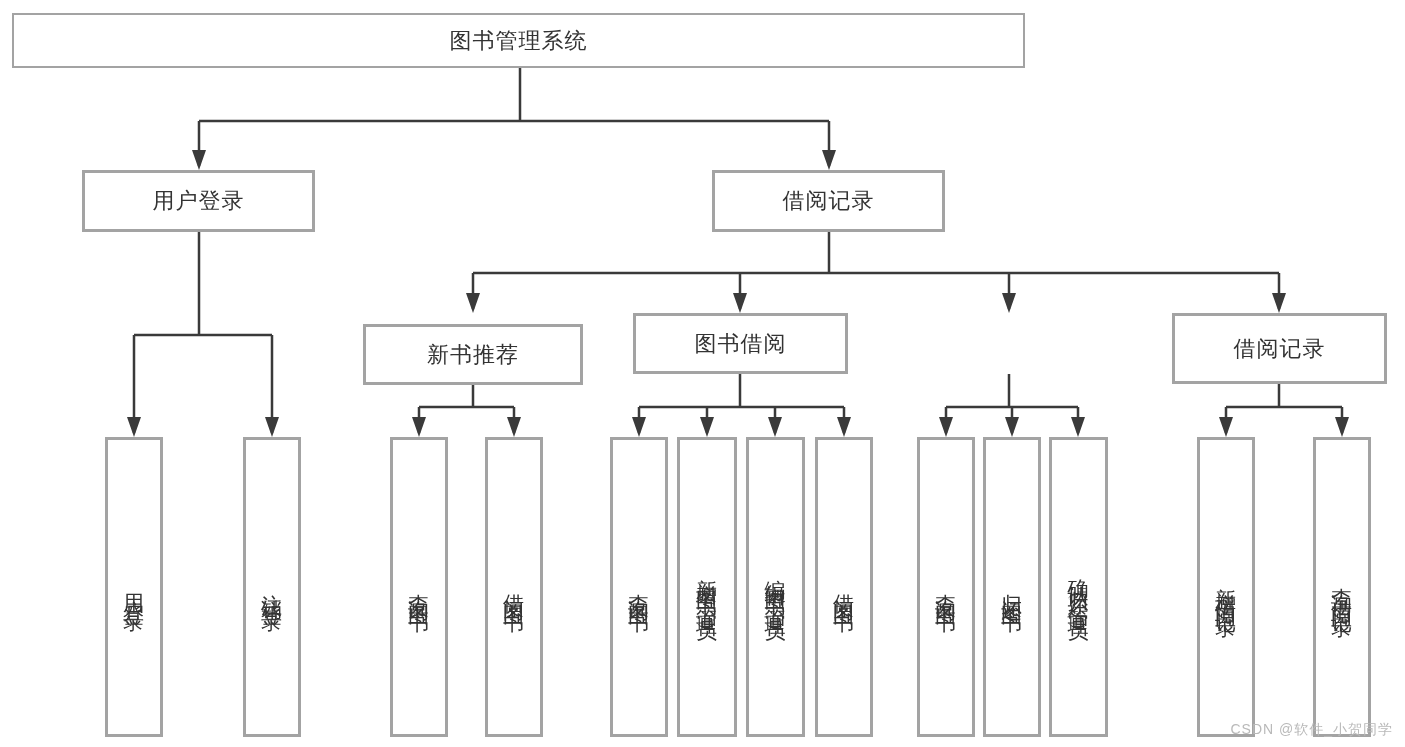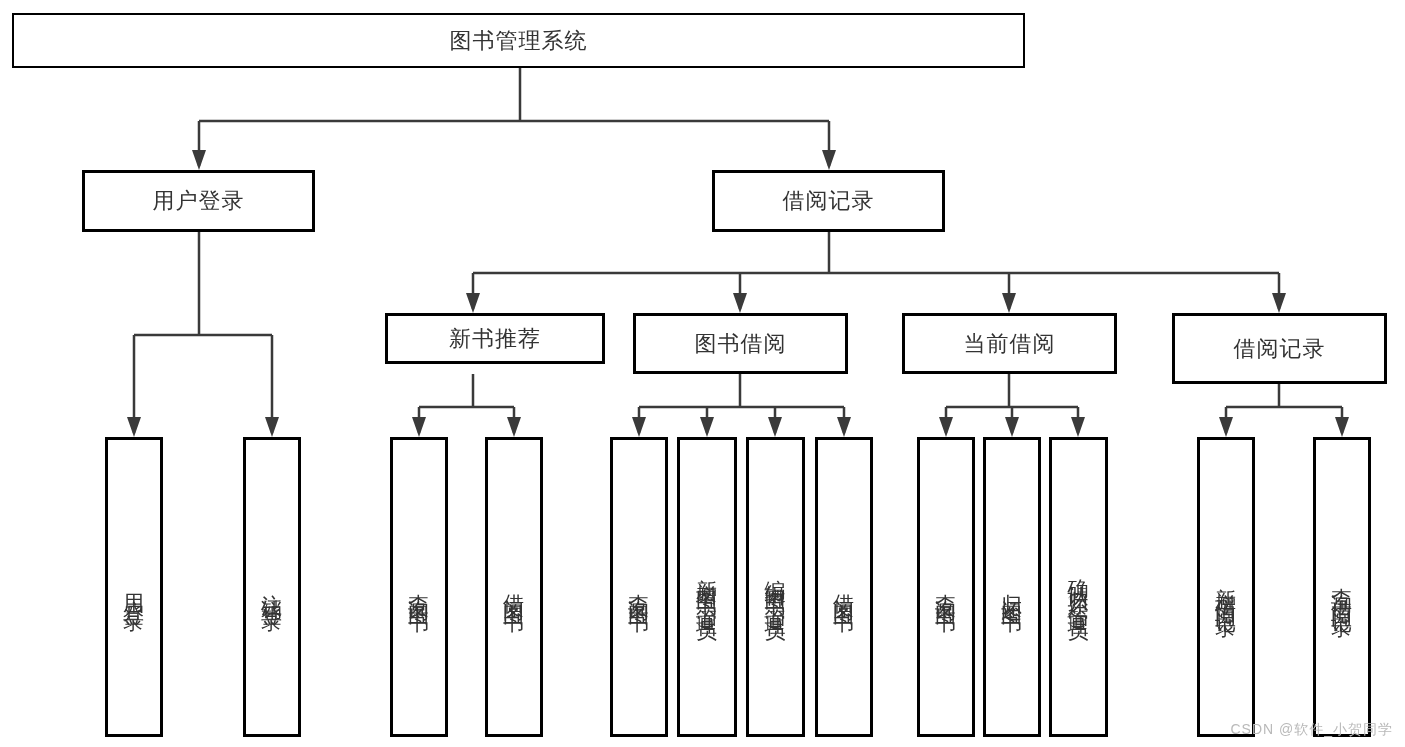--- a/index.html
+++ b/index.html
@@ -18,21 +18,21 @@
   #connector-layer {
     position: absolute;
     left: 0;
     top: 0;
     width: 1405px;
     height: 747px;
   }
   .node {
     position: absolute;
     box-sizing: border-box;
-    border: 3px solid #000000;
+    border: 3px solid #a3a3a3;
     background: #ffffff;
     color: #333333;
     display: flex;
     align-items: center;
     justify-content: center;
     font-size: 22px;
     letter-spacing: 1px;
     text-align: center;
   }
   .root {
@@ -111,28 +111,25 @@
     <span>图书管理系统</span>
   </div>
 
   <div class="node" style="left:82px; top:170px; width:233px; height:62px;">
     <span>用户登录</span>
   </div>
   <div class="node" style="left:712px; top:170px; width:233px; height:62px;">
     <span>借阅记录</span>
   </div>
 
-  <div class="node" style="left:363px; top:313px; width:220px; height:51px;margin-left:22px;">
+  <div class="node" style="left:363px; top:324px; width:220px; height:61px;">
     <span>新书推荐</span>
   </div>
   <div class="node" style="left:633px; top:313px; width:215px; height:61px;">
     <span>图书借阅</span>
-  </div>
-  <div class="node" style="left:902px; top:313px; width:215px; height:61px;">
-    <span>当前借阅</span>
   </div>
   <div class="node" style="left:1172px; top:313px; width:215px; height:71px;">
     <span>借阅记录</span>
   </div>
 
   <div class="node vert" style="left:105px; top:437px; width:58px; height:300px;">
     <span>用户登录</span>
   </div>
   <div class="node vert" style="left:243px; top:437px; width:58px; height:300px;">
     <span>注销登录</span>

